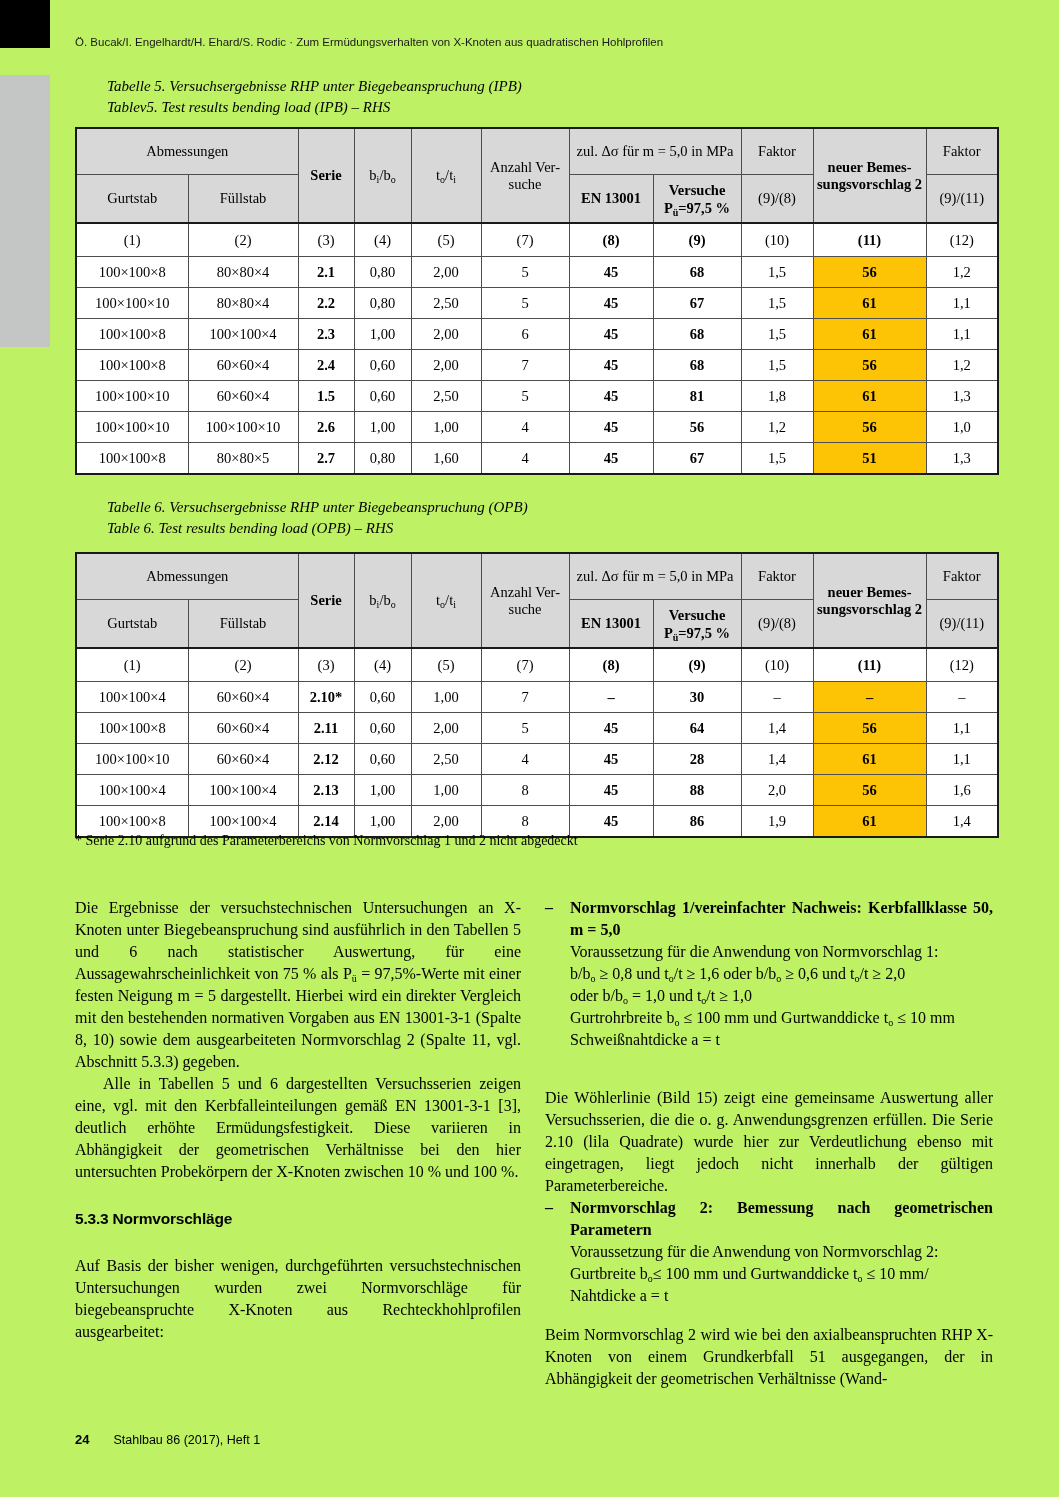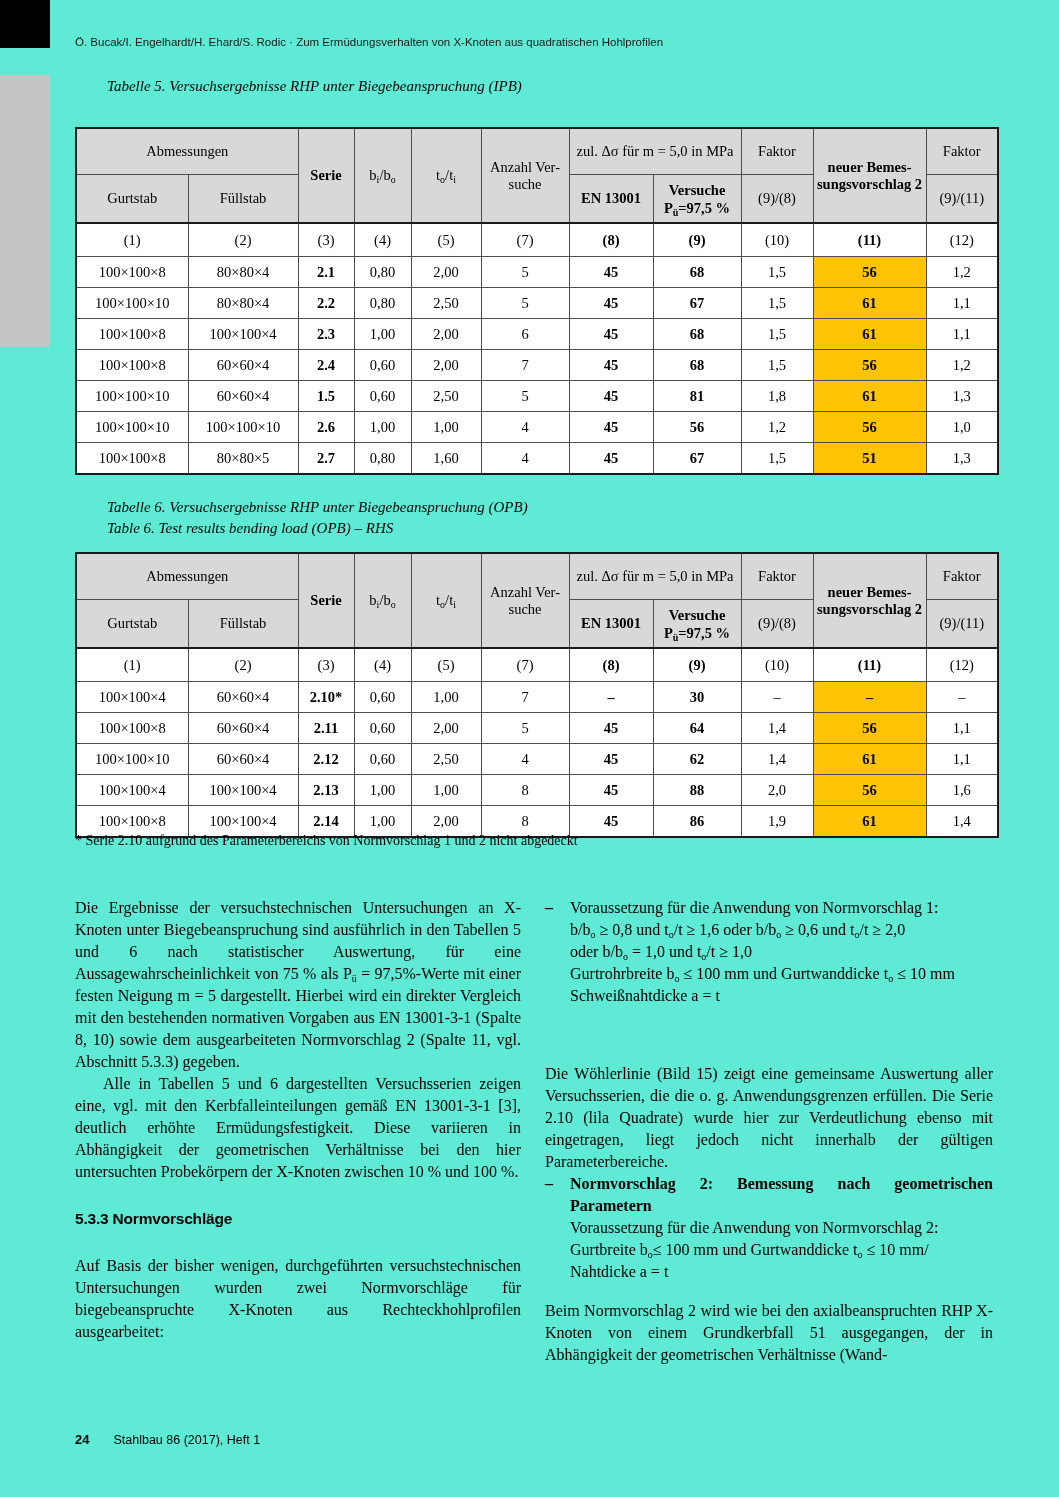--- a/index.html
+++ b/index.html
@@ -1,16 +1,16 @@
 <!DOCTYPE html>
 <html><head>
 <meta charset="utf-8">
 <style>
   html,body { margin:0; padding:0; background:#fff; }
-  .page { position:relative; width:1059px; height:1497px; background:#5eead4;
+  .page { position:relative; width:1059px; height:1497px; background:#bef264;
           font-family:"Liberation Serif", serif; color:#000; overflow:hidden; }
 
   
   .edge-black { position:absolute; left:0; top:0; width:50px; height:48px; background:#000; }
   .edge-gray  { position:absolute; left:0; top:75px; width:50px; height:272px; background:#c4c6c5; }
 
   .running-header { position:absolute; left:75px; top:36px; width:900px;
           font-family:"Liberation Sans", sans-serif; font-size:11.5px; color:#1a1a1a; letter-spacing:0; }
 
   .caption { position:absolute; left:75px; font-style:italic; font-size:15px; line-height:21px;margin-left:32px; }
@@ -41,21 +41,21 @@
 
   .col { position:absolute; top:897px; }
   .left-col  { left:75px;  width:446px; }
   .right-col { left:545px; width:448px; }
 
   h3 { font-family:"Liberation Sans", sans-serif; font-size:15.5px; font-weight:bold;
        margin:0 0 27px 0; letter-spacing:-0.2px; }
   h3.h2 { margin-top:27px; }
   p { font-size:16px; line-height:22px; text-align:justify; margin:0; }
   .indent { text-indent:28px; }
-  .woehler { margin-top:56px; }
+  .woehler { margin-top:36px; }
   .beim { margin-top:17px; }
 
   .list-item { display:flex; }
   .dash { width:25px; flex:0 0 25px; font-size:16px; line-height:22px; font-weight:bold; }
   .item-body { flex:1; }
   .item-title { font-weight:bold; font-size:16px; line-height:22px; text-align:justify; }
   .item-lines div { font-size:16px; line-height:22px; }
 
   .footer { position:absolute; left:75px; top:1430px; font-family:"Liberation Sans", sans-serif; }
   .pageno { font-weight:bold; font-size:13px; }
@@ -65,20 +65,21 @@
 <body>
 
 <div class="page">
   <div class="edge-black"></div>
   <div class="edge-gray"></div>
 
   <div class="running-header">Ö. Bucak/I. Engelhardt/H. Ehard/S. Rodic · Zum Ermüdungsverhalten von X-Knoten aus quadratischen Hohlprofilen</div>
 
   <div class="caption cap-t5">
     <div>Tabelle 5.  Versuchsergebnisse RHP unter Biegebeanspruchung (IPB)</div>
+    <div>Tablev5.  Test results bending load (IPB) – RHS</div>
   </div>
   <div class="tablewrap t5">
       <table>
         <colgroup>
           <col style="width: 112px;">
           <col style="width: 110px;">
           <col style="width: 56px;">
           <col style="width: 57px;">
           <col style="width: 70px;">
           <col style="width: 88px;">
@@ -305,21 +306,21 @@
             <td>1,1</td>
           </tr>
           <tr class="data">
             <td>100×100×10</td>
             <td>60×60×4</td>
             <td class="b">2.12</td>
             <td>0,60</td>
             <td>2,50</td>
             <td>4</td>
             <td class="b">45</td>
-            <td class="b">62</td>
+            <td class="b">28</td>
             <td>1,4</td>
             <td class="b hl">61</td>
             <td>1,1</td>
           </tr>
           <tr class="data">
             <td>100×100×4</td>
             <td>100×100×4</td>
             <td class="b">2.13</td>
             <td>1,00</td>
             <td>1,00</td>
@@ -353,20 +354,21 @@
     <p>Die Ergebnisse der versuchstechnischen Untersuchungen an X-Knoten unter Biegebeanspruchung sind ausführlich in den Tabellen 5 und 6 nach statistischer Auswertung, für eine Aussagewahrscheinlichkeit von 75 % als P<sub>ü</sub> = 97,5%-Werte mit einer festen Neigung m = 5 dargestellt. Hierbei wird ein direkter Vergleich mit den bestehenden normativen Vorgaben aus EN 13001-3-1 (Spalte 8, 10) sowie dem ausgearbeiteten Normvorschlag 2 (Spalte 11, vgl. Abschnitt 5.3.3) gegeben.</p>
     <p class="indent">Alle in Tabellen 5 und 6 dargestellten Versuchsserien zeigen eine, vgl. mit den Kerbfalleinteilungen gemäß EN 13001-3-1 [3], deutlich erhöhte Ermüdungsfestigkeit. Diese variieren in Abhängigkeit der geometrischen Verhältnisse bei den hier untersuchten Probekörpern der X-Knoten zwischen 10 % und 100 %.</p>
     <h3 class="h2">5.3.3  Normvorschläge</h3>
     <p>Auf Basis der bisher wenigen, durchgeführten versuchstechnischen Untersuchungen wurden zwei Normvorschläge für biegebeanspruchte X-Knoten aus Rechteckhohlprofilen ausgearbeitet:</p>
   </div>
 
   <div class="col right-col">
     <div class="list-item">
       <span class="dash">–</span>
       <div class="item-body">
+        <div class="item-title">Normvorschlag 1/vereinfachter Nachweis: Kerbfallklasse 50, m = 5,0</div>
         <div class="item-lines">
             <div>Voraussetzung für die Anwendung von Normvorschlag 1:</div>
             <div>b/b<sub>o</sub> ≥ 0,8 und t<sub>o</sub>/t ≥ 1,6 oder b/b<sub>o</sub> ≥ 0,6 und t<sub>o</sub>/t ≥ 2,0</div>
             <div>oder  b/b<sub>o</sub> = 1,0 und t<sub>o</sub>/t ≥ 1,0</div>
             <div>Gurtrohrbreite b<sub>o</sub> ≤ 100 mm und Gurtwanddicke t<sub>o</sub> ≤ 10 mm</div>
             <div>Schweißnahtdicke a = t</div>
           </div>
       </div>
     </div>
     <p class="woehler">Die Wöhlerlinie (Bild 15) zeigt eine gemeinsame Auswertung aller Versuchsserien, die die o. g. Anwendungsgrenzen erfüllen. Die Serie 2.10 (lila Quadrate) wurde hier zur Verdeutlichung ebenso mit eingetragen, liegt jedoch nicht innerhalb der gültigen Parameterbereiche.</p>

